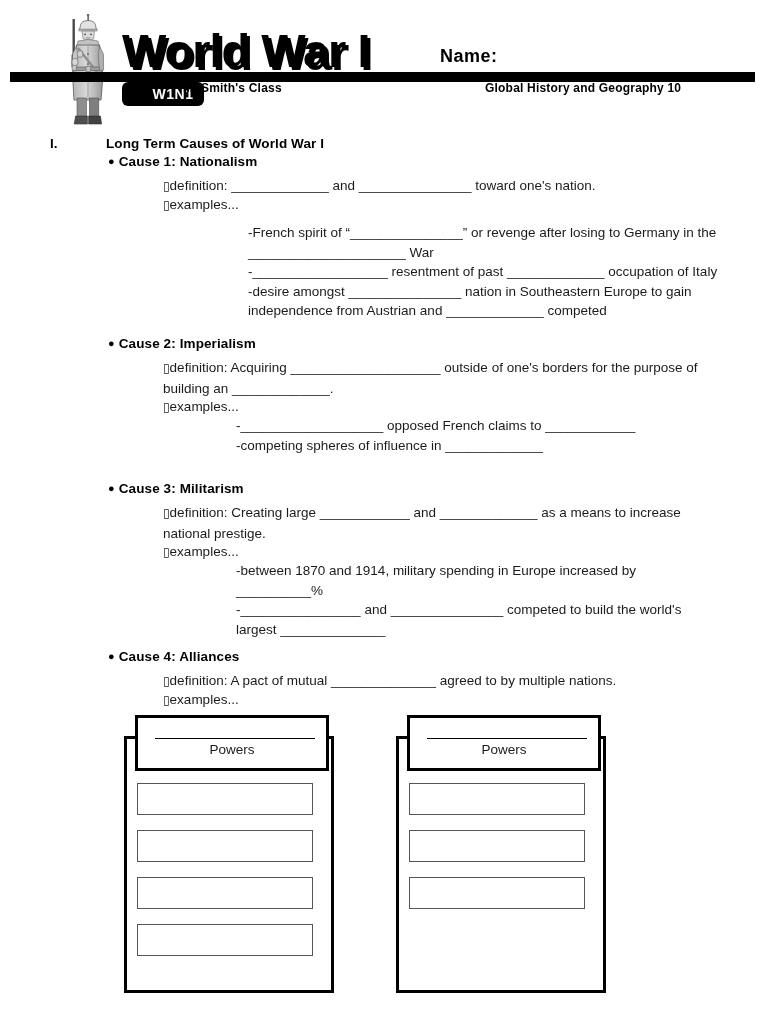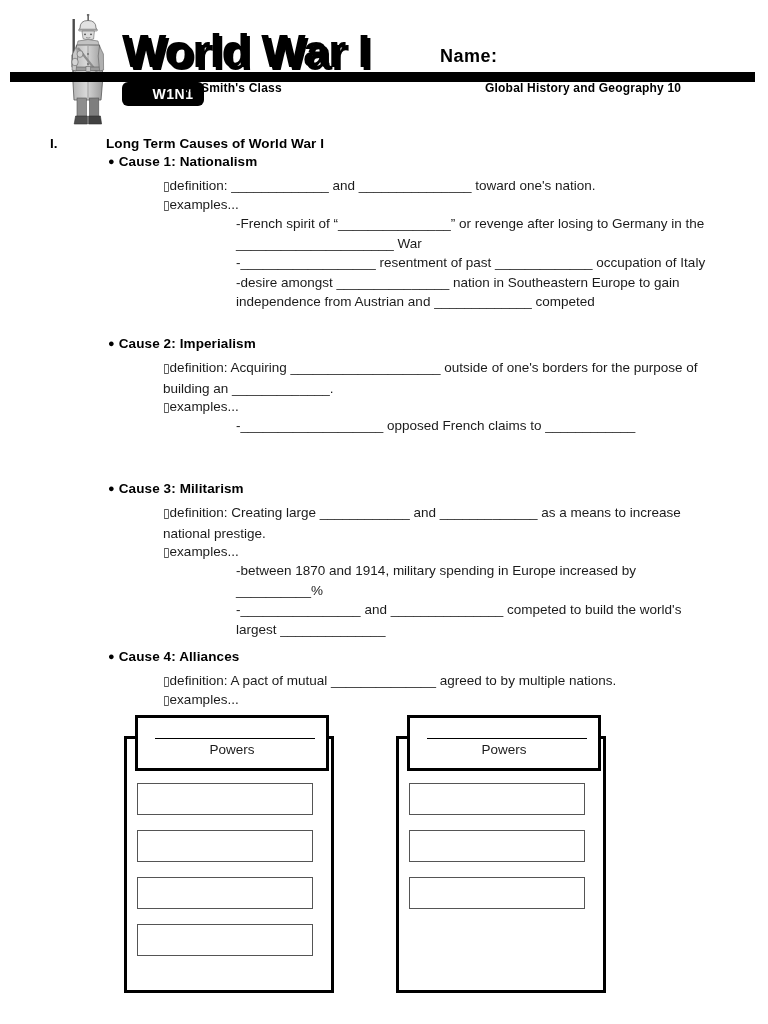--- a/index.html
+++ b/index.html
@@ -270,39 +270,40 @@
   <div class="cause" style="top:18px;">
     <div class="cause-head">
       <span class="dot">●</span><span>Cause 1: Nationalism</span>
     </div>
     <div class="defn" style="top:22px;">
       <span class="wd">▯</span><span>definition: _____________ and _______________ toward one's nation.</span>
     </div>
     <div class="examples-lbl" style="top:41px;">
       <span class="wd">▯</span><span>examples...</span>
     </div>
-    <div class="ex-list" style="top:60px;">
+    <div class="ex-list" style="top:69px;margin-left:12px;">
       <span class="ex-item">-French spirit of “_______________” or revenge after losing to Germany in the _____________________ War</span>
       <span class="ex-item">-__________________ resentment of past _____________ occupation of Italy</span>
       <span class="ex-item">-desire amongst _______________ nation in Southeastern Europe to gain independence from Austrian and _____________ competed</span>
     </div>
   </div>
 
   <div class="cause" style="top:200px;">
     <div class="cause-head">
       <span class="dot">●</span><span>Cause 2: Imperialism</span>
     </div>
     <div class="defn" style="top:22px;">
       <span class="wd">▯</span><span>definition: Acquiring ____________________ outside of one's borders for the purpose of building an _____________.</span>
     </div>
     <div class="examples-lbl" style="top:61px;">
       <span class="wd">▯</span><span>examples...</span>
     </div>
     <div class="ex-list" style="top:80px;">
       <span class="ex-item">-___________________ opposed French claims to ____________</span>
+      <span class="ex-item">-competing spheres of influence in _____________</span>
     </div>
   </div>
 
   <div class="cause" style="top:345px;">
     <div class="cause-head">
       <span class="dot">●</span><span>Cause 3: Militarism</span>
     </div>
     <div class="defn" style="top:22px;">
       <span class="wd">▯</span><span>definition: Creating large ____________ and _____________ as a means to increase national prestige.</span>
     </div>

